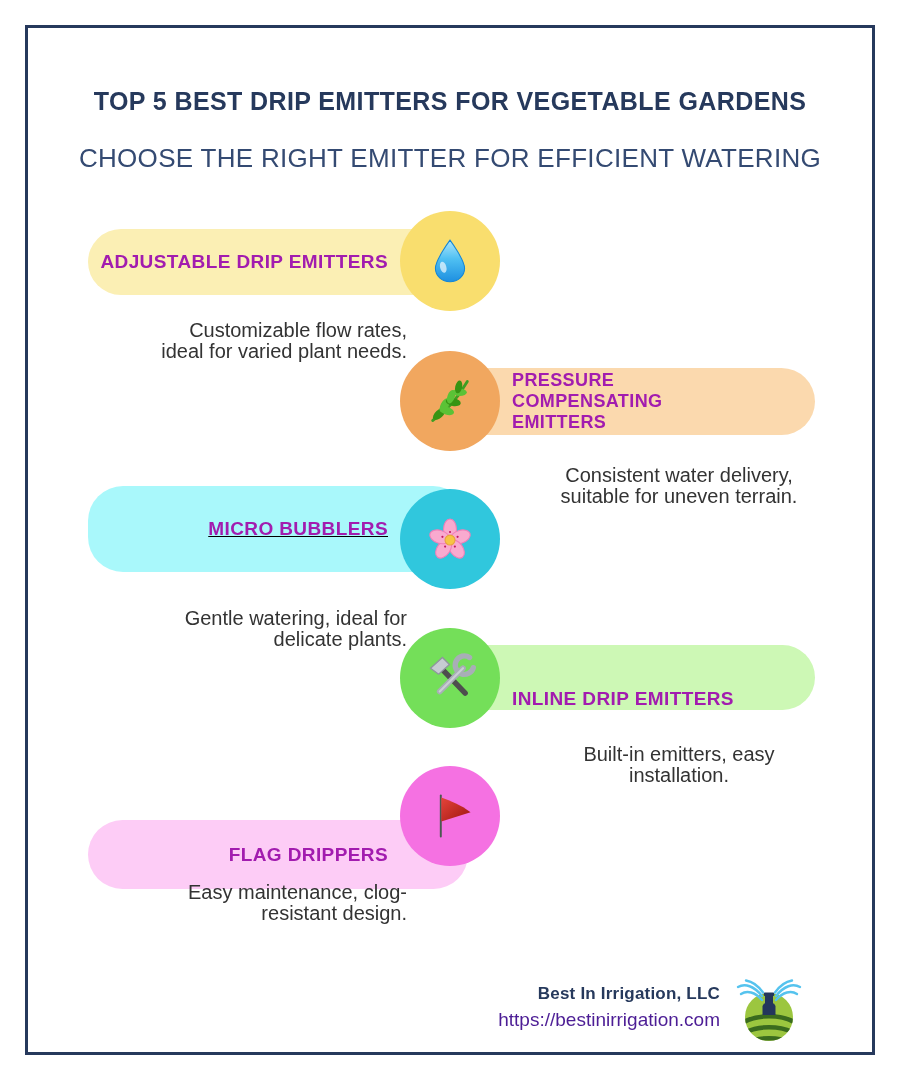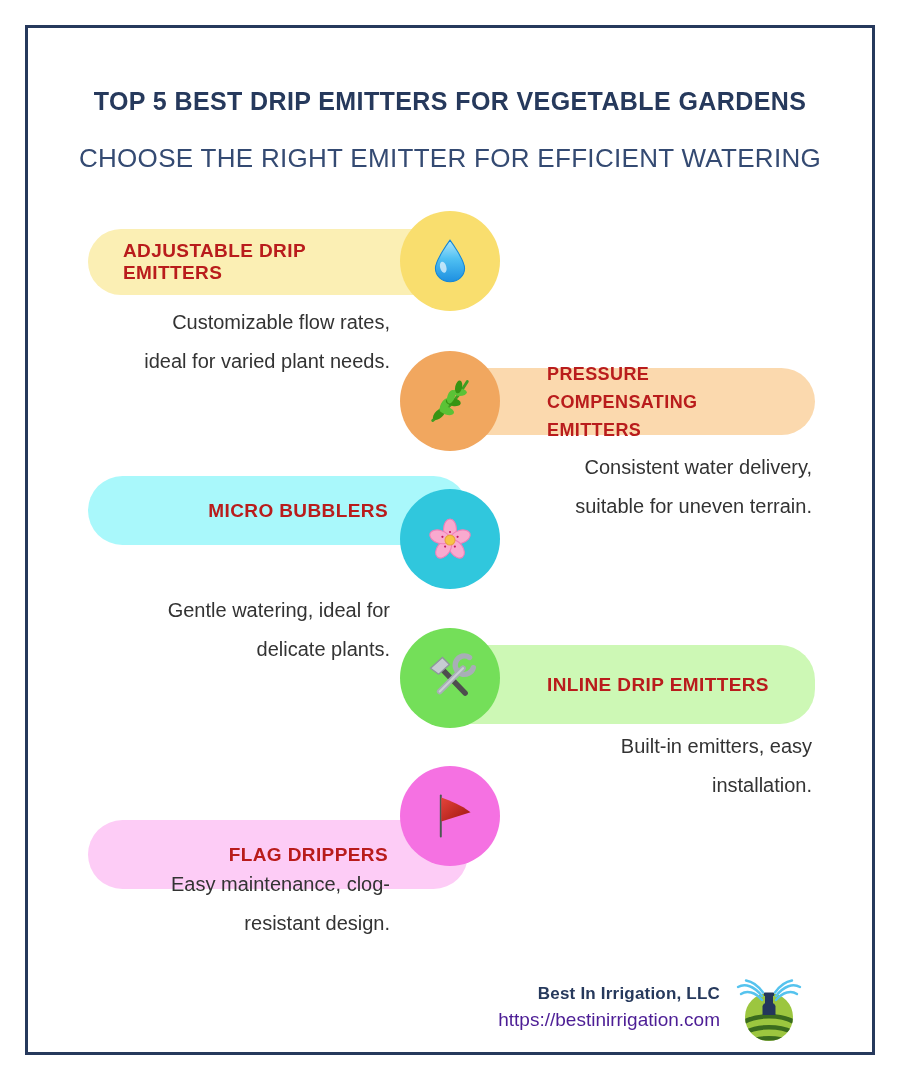--- a/index.html
+++ b/index.html
@@ -17,51 +17,50 @@
   }
   .subtitle {
     position:absolute; top:131px; left:40px; right:40px; text-align:center;
     font-size:26px; font-weight:400; letter-spacing:0.3px; color:#344a72;margin-top:12px;
   }
   .pill {
     position:absolute; display:flex; align-items:center; box-sizing:border-box;
     border-radius:35px; z-index:1;
   }
   .pill-label {
-    font-weight:bold; font-size:19px; color:#b91c1c; letter-spacing:0.4px;
+    font-weight:bold; font-size:19px; color:#a21caf; letter-spacing:0.4px;
     line-height:22px;
-    margin-left:35px;
   }
   .circle {
     position:absolute; width:100px; height:100px; border-radius:50%;
     left:400px; z-index:2; display:flex; align-items:center; justify-content:center;
   }
   .desc {
-    position:absolute; margin:0; font-size:20px; line-height:39px; color:#333333;
+    position:absolute; margin:17px; font-size:20px; line-height:21px; color:#333333;
     white-space:pre-line; z-index:1;
   }
   .item-left  .pill { left:88px;  width:380px; justify-content:flex-end;  padding-right:80px; }
   .item-right .pill { left:432px; width:383px; justify-content:flex-start; padding-left:80px; }
   .item-left  .desc { left:88px;  width:302px; text-align:right; }
-  .item-right .desc { left:512px; width:300px; text-align:right; }
+  .item-right .desc { left:512px; width:300px; text-align:center; }
 
   .item1 .pill { top:229px; height:66px; background:#fbefb4; }
   .item1 .circle { top:211px; background:#f9de6e; }
   .item1 .desc { top:303px; }
 
   .item2 .pill { top:368px; height:67px; background:#fbd9ae; }
   .item2 .circle { top:351px; background:#f1a75f; }
   .item2 .desc { top:448px; }
-  .item2 .pill-label { font-size:18px; max-width:244px; line-height:28px; }
-
-  .item3 .pill { top:476px; height:69px; background:#a9f8fb; }
+  .item2 .pill-label { font-size:18px; max-width:244px; line-height:21px; }
+
+  .item3 .pill { top:486px; height:86px; background:#a9f8fb;text-decoration:underline; }
   .item3 .circle { top:489px; background:#30c7dd; }
   .item3 .desc { top:591px; }
 
-  .item4 .pill { top:645px; height:79px; background:#cdf8b5; }
+  .item4 .pill { top:645px; height:65px; background:#cdf8b5;align-items:flex-end; }
   .item4 .circle { top:628px; background:#74df59; }
   .item4 .desc { top:727px; }
 
   .item5 .pill { top:820px; height:69px; background:#fdccf6; }
   .item5 .circle { top:766px; background:#f571e2; }
   .item5 .desc { top:865px; }
 
   .footer-company {
     position:absolute; top:984px; right:180px; font-size:17px; font-weight:bold;
     color:#26395c; letter-spacing:0.2px;margin-left:46px;

